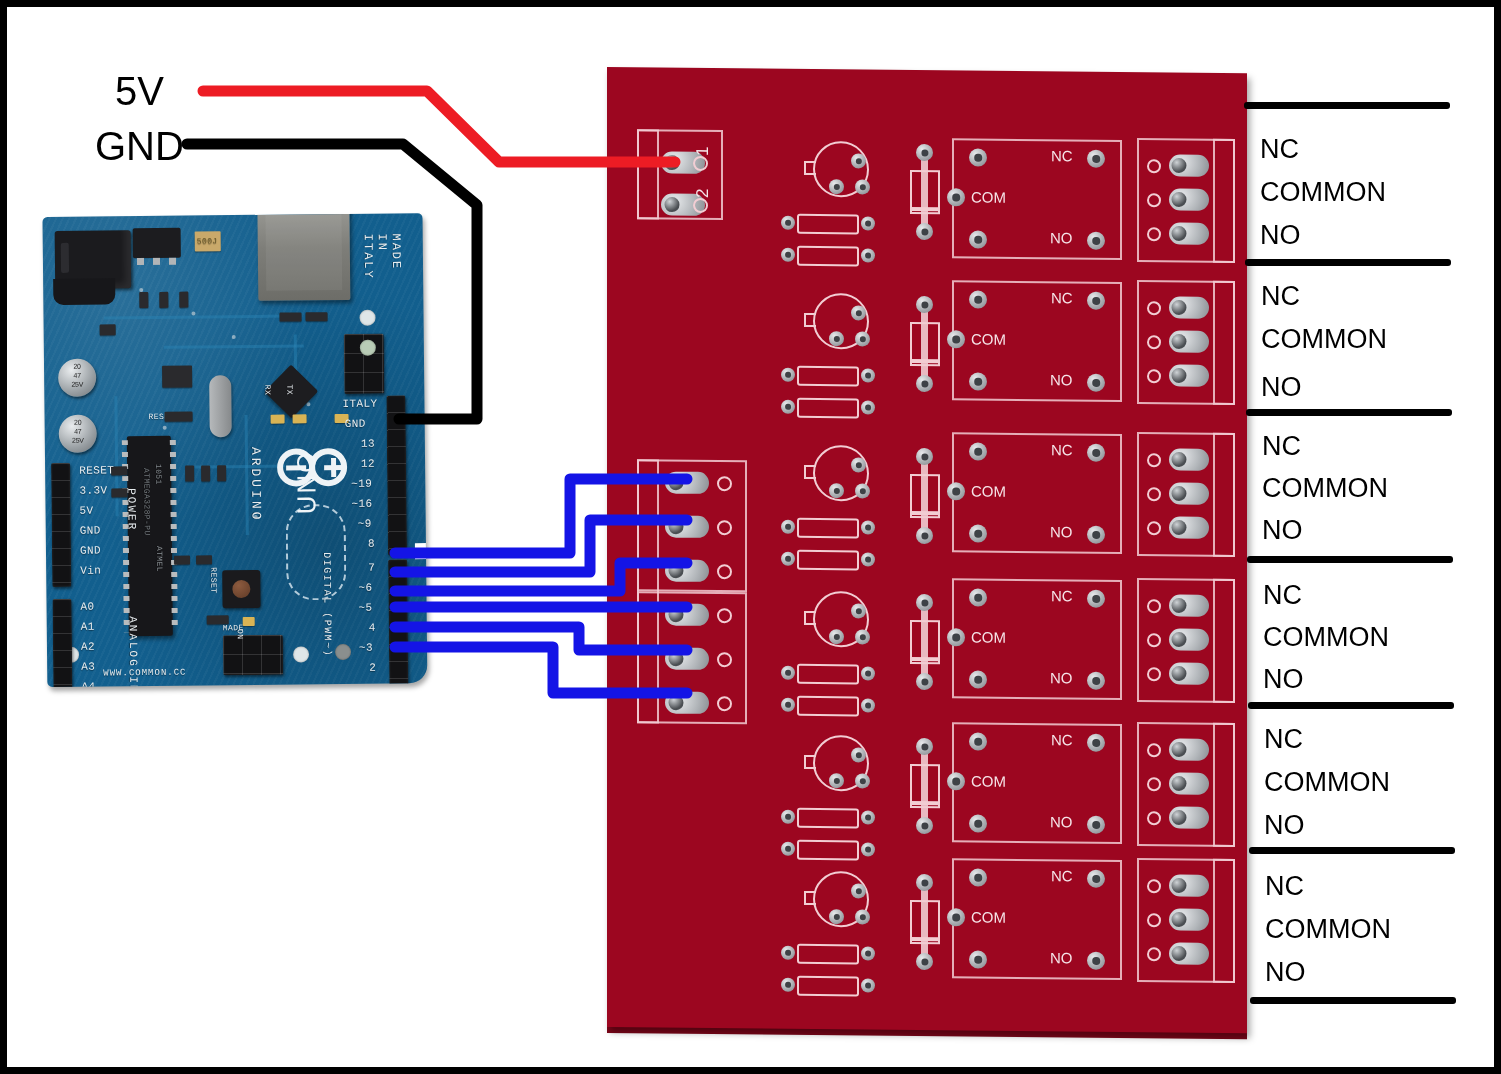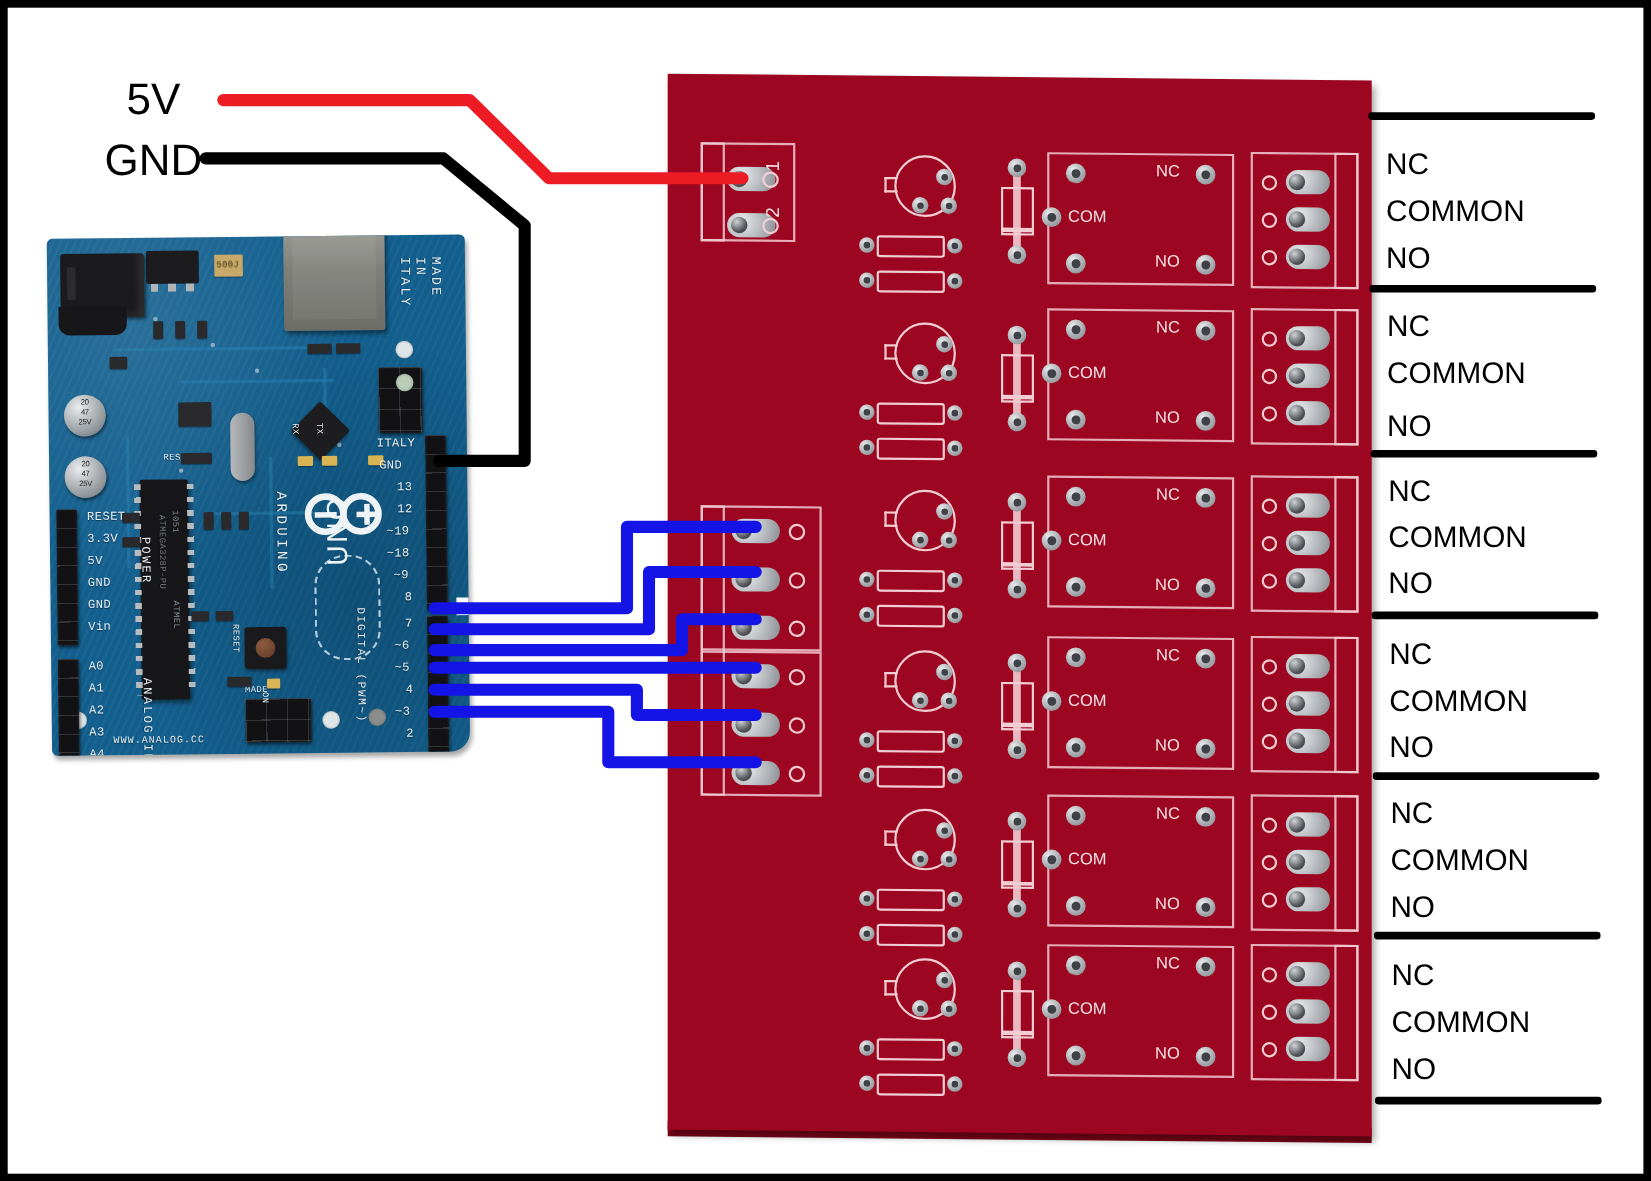--- a/index.html
+++ b/index.html
@@ -251,36 +251,36 @@
       <div class="ard-logo">
         <div class="inf"></div>
         <i style="left:9px;top:19px;width:20px;height:5px;"></i>
         <i style="left:47px;top:19px;width:20px;height:5px;"></i>
         <i style="left:54px;top:12px;width:5px;height:19px;"></i>
       </div>
       <div class="silk rot" style="left:218px;top:232px;font-size:13px;letter-spacing:3px;">ARDUINO</div>
       <div class="uno-oval"></div>
       <div class="uno-txt">UNO</div>
 
-      <div class="silk small" style="left:56px;top:452px;font-size:9px;letter-spacing:1px;">WWW.ANALOG.CC</div>
+      <div class="silk small" style="left:56px;top:452px;font-size:9px;letter-spacing:1px;">WWW.COMMON.CC</div>
 
       <div class="hdr vert" style="left:342px;top:182px;height:160px;"></div>
 
       <div class="hdr vert" style="left:342px;top:346px;height:160px;"></div>
 
       <div class="hdr vert" style="left:6px;top:246px;height:124px;"></div>
 
       <div class="hdr vert" style="left:6px;top:382px;height:124px;"></div>
 
       <div class="silk" style="left:298px;top:184px;">ITALY</div>
       <div class="silk" style="left:300px;top:204px;">GND</div>
       <div class="silk" style="left:316px;top:224px;">13</div>
       <div class="silk" style="left:316px;top:244px;">12</div>
       <div class="silk" style="left:306px;top:264px;">~19</div>
-      <div class="silk" style="left:306px;top:284px;">~18</div>
+      <div class="silk" style="left:306px;top:284px;">~16</div>
       <div class="silk" style="left:312px;top:304px;">~9</div>
       <div class="silk" style="left:322px;top:324px;">8</div>
 
       <div class="silk" style="left:322px;top:348px;">7</div>
       <div class="silk" style="left:312px;top:368px;">~6</div>
       <div class="silk" style="left:312px;top:388px;">~5</div>
       <div class="silk" style="left:322px;top:408px;">4</div>
       <div class="silk" style="left:312px;top:428px;">~3</div>
       <div class="silk" style="left:322px;top:448px;">2</div>
       <div class="silk small" style="left:292px;top:470px;">TX→1</div>

